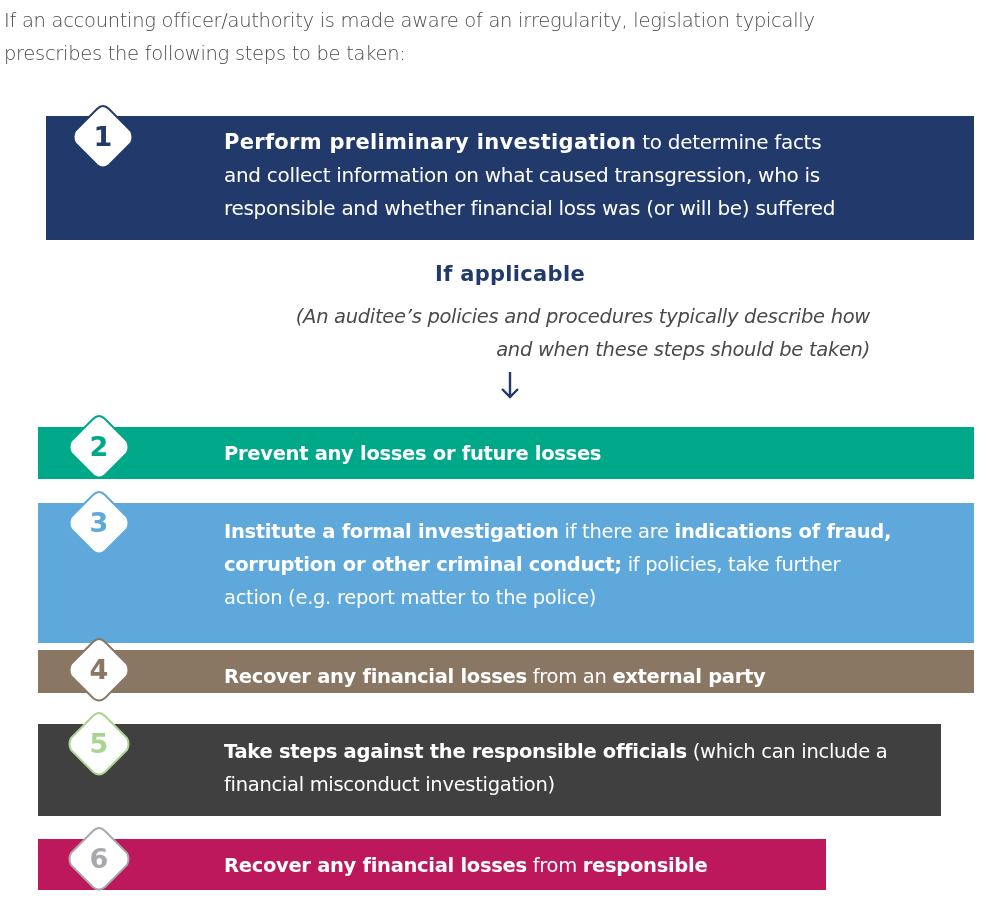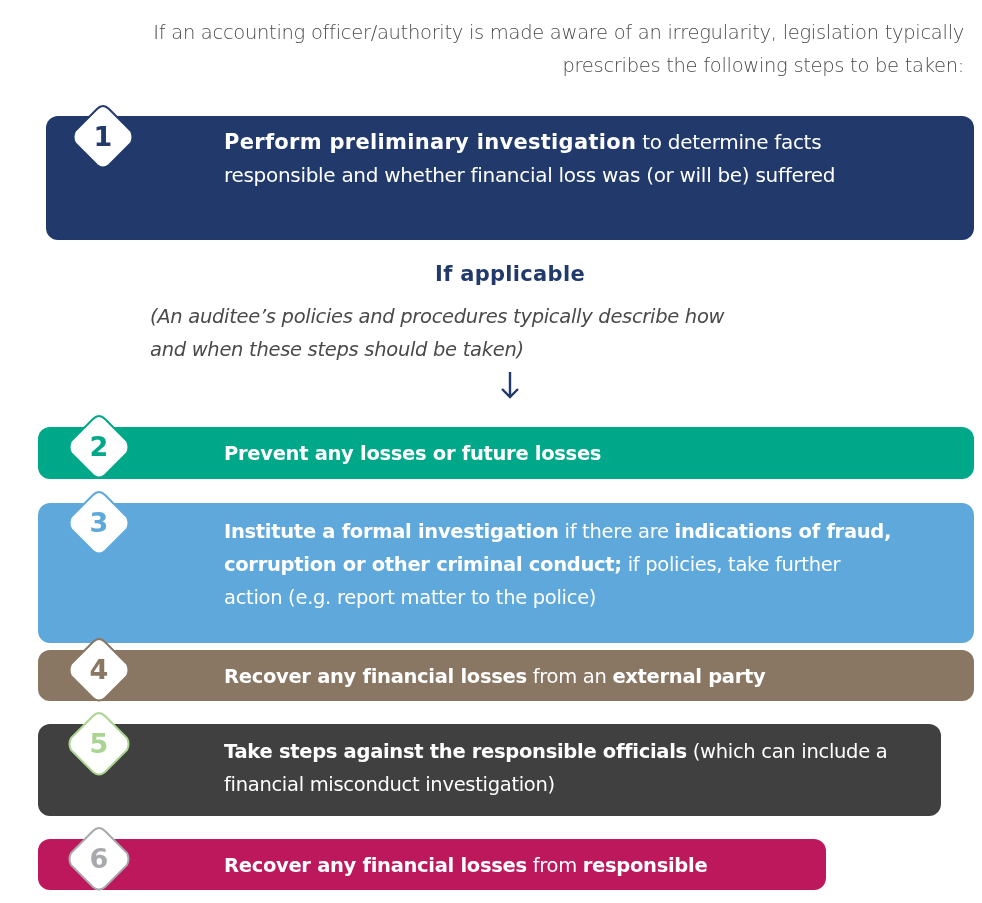--- a/index.html
+++ b/index.html
@@ -1,55 +1,56 @@
 <!DOCTYPE html>
 <html><head>
 <meta charset="utf-8">
 <style>
   html,body{margin:0;padding:0;background:#ffffff;}
   body{width:982px;height:903px;position:relative;overflow:hidden;font-family:"DejaVu Sans","Liberation Sans",sans-serif;}
-  .intro{position:absolute;left:4px;top:16px;width:960px;font-size:19.5px;line-height:33px;color:#4a4a4a;font-weight:300;letter-spacing:-0.3px;text-align:right;}
-  .box{position:absolute;border-radius:12px;color:#ffffff;}
+  .intro{position:absolute;left:4px;top:4px;width:960px;font-size:19.5px;line-height:33px;color:#4a4a4a;font-weight:300;letter-spacing:-0.3px;}
+  .box{position:absolute;border-radius:0;color:#ffffff;}
   .box .txt{position:absolute;left:224px;right:40px;font-size:19.5px;line-height:33px;letter-spacing:-0.3px;}
   .box .txt b{font-weight:bold;}
   .b1{left:46px;top:116px;width:928px;height:124px;background:#213a6b;}
   .b1 .txt{left:178px;top:10px;font-size:20px;}
   .b1 .txt .lead{font-size:21px;letter-spacing:0.3px;}
   .b2{left:38px;top:427px;width:936px;height:52px;background:#00a88a;}
   .b3{left:38px;top:503px;width:936px;height:140px;background:#5ea8dc;}
-  .b4{left:38px;top:650px;width:936px;height:51px;background:#8a7763;}
+  .b4{left:38px;top:650px;width:936px;height:43px;background:#8a7763;}
   .b5{left:38px;top:724px;width:876px;height:92px;background:#404040;padding-left:27px;}
   .b6{left:38px;top:839px;width:788px;height:51px;background:#be185d;}
   .b2 .txt,.b4 .txt,.b6 .txt{left:186px;top:10px;}
   .b3 .txt{left:186px;top:12px;}
   .b5 .txt{left:186px;top:11px;}
   .badge{position:absolute;width:66px;height:66px;z-index:2;}
   .badge svg{position:absolute;left:0;top:0;}
   .badge .num{position:absolute;left:0;top:0;width:66px;height:66px;line-height:66px;text-align:center;font-size:27px;font-weight:bold;}
   .applicable{position:absolute;left:0;width:1020px;top:262px;text-align:center;font-size:21px;font-weight:bold;color:#213a6b;letter-spacing:0.3px;}
-  .note{position:absolute;left:150px;width:720px;top:300px;text-align:left;font-size:19.5px;line-height:33px;font-style:italic;color:#4a4a4a;letter-spacing:-0.3px;}
+  .note{position:absolute;left:150px;width:720px;top:300px;text-align:right;font-size:19.5px;line-height:33px;font-style:italic;color:#4a4a4a;letter-spacing:-0.3px;}
   .arrow{position:absolute;left:499px;top:370px;width:22px;height:30px;}
 </style>
 </head>
 <body>
 
 <div class="intro">
   <div>If an accounting officer/authority is made aware of an irregularity, legislation typically</div>
   <div>prescribes the following steps to be taken:</div>
 </div>
 
 <div class="badge" style="left:70px;top:104px;">
   <svg width="66" height="66" viewBox="0 0 66 66">
     <path d="M33 2 Q36 2 39 5 L61 27 Q64 33 61 39 L39 61 Q33 66 27 61 L5 39 Q2 33 5 27 L27 5 Q30 2 33 2Z" fill="#ffffff" stroke="#213a6b" stroke-width="2"></path>
   </svg>
   <div class="num" style="color:#213a6b">1</div>
 </div>
 <div class="box b1">
   <div class="txt">
     <div><b class="lead">Perform preliminary investigation</b><span> to determine facts</span></div>
+    <div>and collect information on what caused transgression, who is</div>
     <div>responsible and whether financial loss was (or will be) suffered</div>
   </div>
 </div>
 
 <div class="applicable">If applicable</div>
 <div class="note">
   <div>(An auditee’s policies and procedures typically describe how</div>
   <div>and when these steps should be taken)</div>
 </div>
 <svg class="arrow" viewBox="0 0 22 30">

